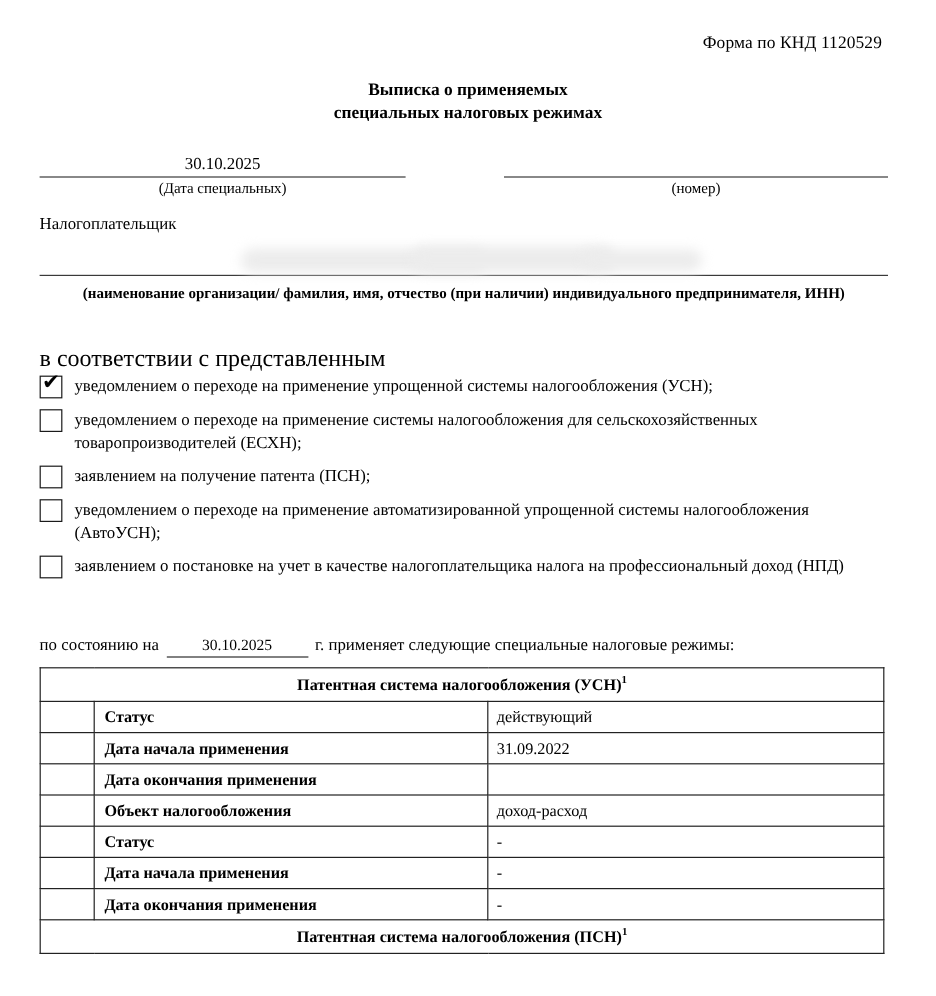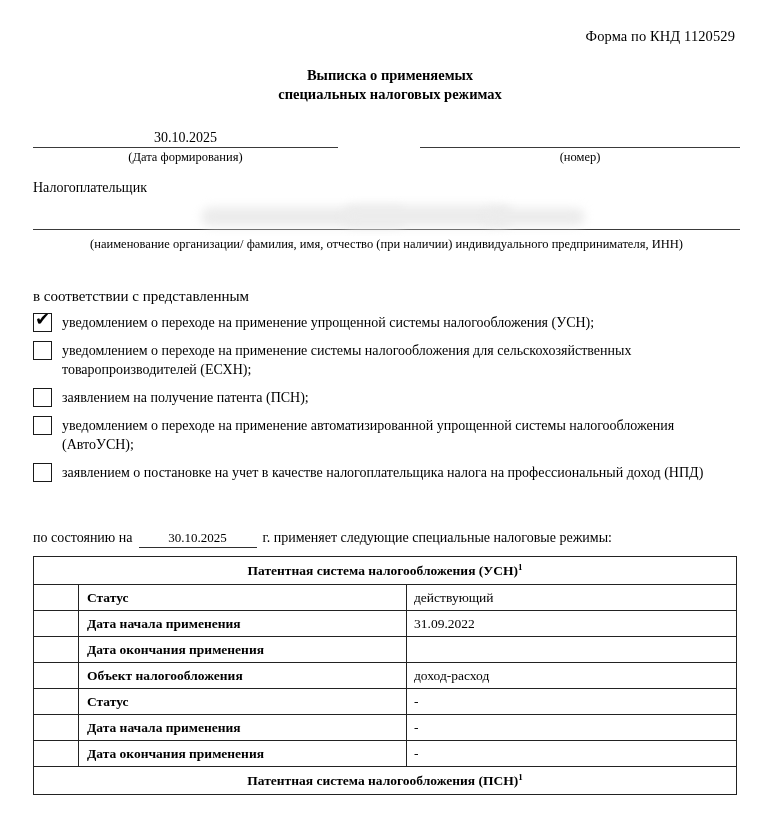--- a/index.html
+++ b/index.html
@@ -86,20 +86,21 @@
     position: absolute;
     top: 180px;
     left: 33px;
     font-size: 14px;
   }
   .taxpayer-field {
     position: absolute;
     top: 205px;
     left: 33px;
     width: 707px;
+    font-weight: bold;
   }
   .taxpayer-value {
     height: 24px;
     position: relative;
   }
   .taxpayer-rule {
     border-bottom: 1.3px solid #3a3a3a;
     width: 100%;
   }
   .taxpayer-caption {
@@ -133,21 +134,21 @@
     left: 452px;
     width: 100px;
     height: 18px;
   }
 
   
   .intro-line {
     position: absolute;
     top: 288px;
     left: 33px;
-    font-size: 15px;
+    font-size: 20px;
   }
 
   
   .checklist {
     position: absolute;
     top: 313px;
     left: 33px;
     width: 715px;
   }
   .check-item {
@@ -255,21 +256,21 @@
   <div class="doc-title">
     <span class="line1">Выписка о применяемых</span>
     <span class="line2">специальных налоговых режимах</span>
   </div>
 
   <div class="meta-row">
 
     <div class="meta-field date">
       <div class="meta-value">30.10.2025</div>
       <div class="meta-rule"></div>
-      <div class="meta-caption">(Дата формирования)</div>
+      <div class="meta-caption">(Дата специальных)</div>
     </div>
 
     <div class="meta-field number">
       <div class="meta-value"></div>
       <div class="meta-rule"></div>
       <div class="meta-caption">(номер)</div>
     </div>
 
   </div>
 

